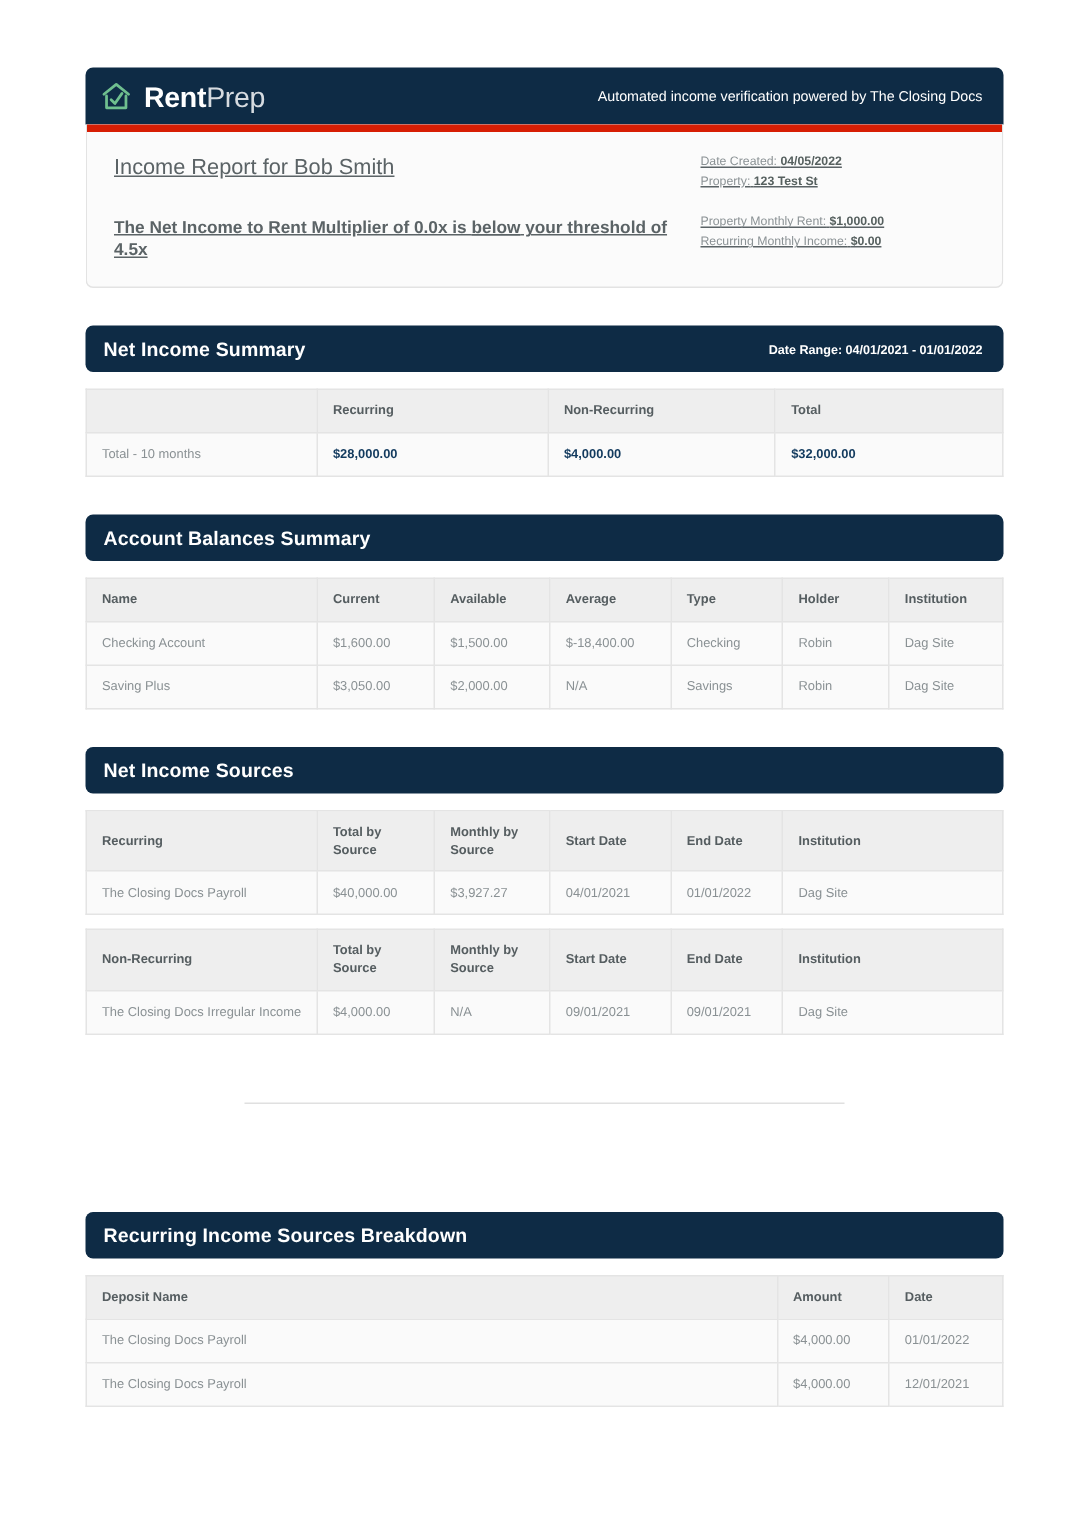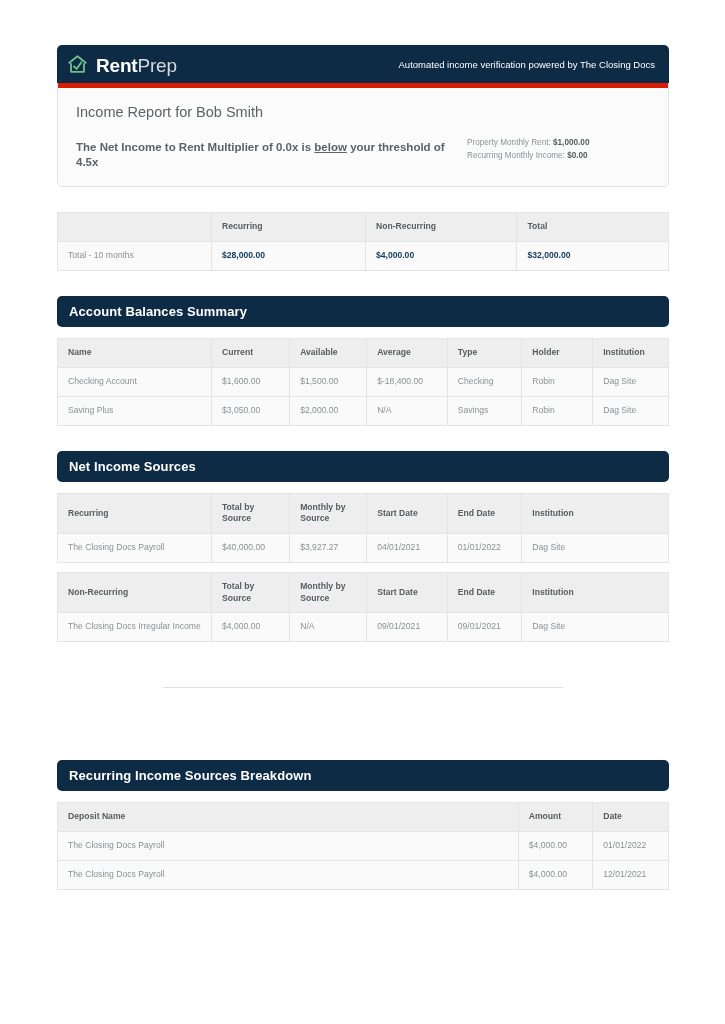--- a/index.html
+++ b/index.html
@@ -75,20 +75,21 @@
     height: 5px;
     background: #d71e04;
   }
   .report-body {
     padding: 14px 18px 16px 18px;
   }
   .report-row {
     display: flex;
     justify-content: space-between;
     align-items: flex-start;
+    text-decoration: underline;
   }
   .report-row + .report-row {
     margin-top: 15px;
   }
   .report-title {
     font-size: 14.5px;
     color: #5b6366;
     line-height: 1.3;
     padding-top: 1px;
   }
@@ -216,36 +217,46 @@
     </div>
     <div class="tagline">Automated income verification powered by The Closing Docs</div>
   </div>
 
   <div class="report-card">
     <div class="red-rule"></div>
     <div class="report-body">
 
       <div class="report-row">
         <div class="report-title">Income Report for Bob Smith</div>
+        <div class="meta">
+          <div><span>Date Created:</span>
+            <b>04/05/2022</b></div>
+          <div><span>Property:</span>
+            <b>123 Test St</b></div>
+        </div>
       </div>
 
       <div class="report-row">
         <div class="multiplier"><span>The Net Income to Rent Multiplier of 0.0x is </span><u>below</u><span> your threshold of 4.5x</span></div>
         <div class="meta">
           <div><span>Property Monthly Rent:</span>
             <b>$1,000.00</b></div>
           <div><span>Recurring Monthly Income:</span>
             <b>$0.00</b></div>
         </div>
       </div>
 
     </div>
   </div>
 
   <div class="section">
+    <div class="section-head">
+      <h2>Net Income Summary</h2>
+      <div class="head-meta">Date Range: 04/01/2021 - 01/01/2022</div>
+    </div>
     <table class="rp">
       <colgroup>
         <col style="width:25.2%">
           <col style="width:25.2%">
           <col style="width:24.8%">
           <col style="width:24.8%">
       </colgroup>
       <thead>
         <tr>
           <th class="blank"></th>

